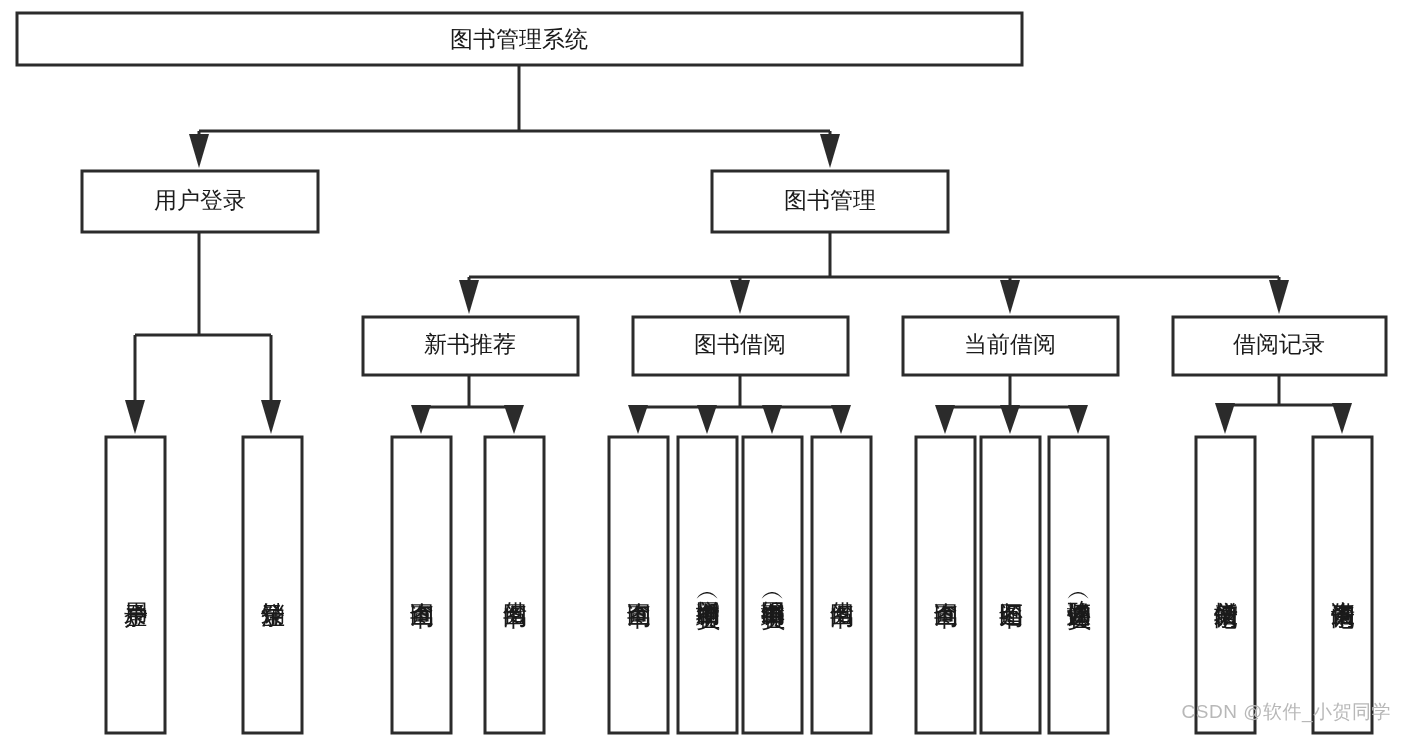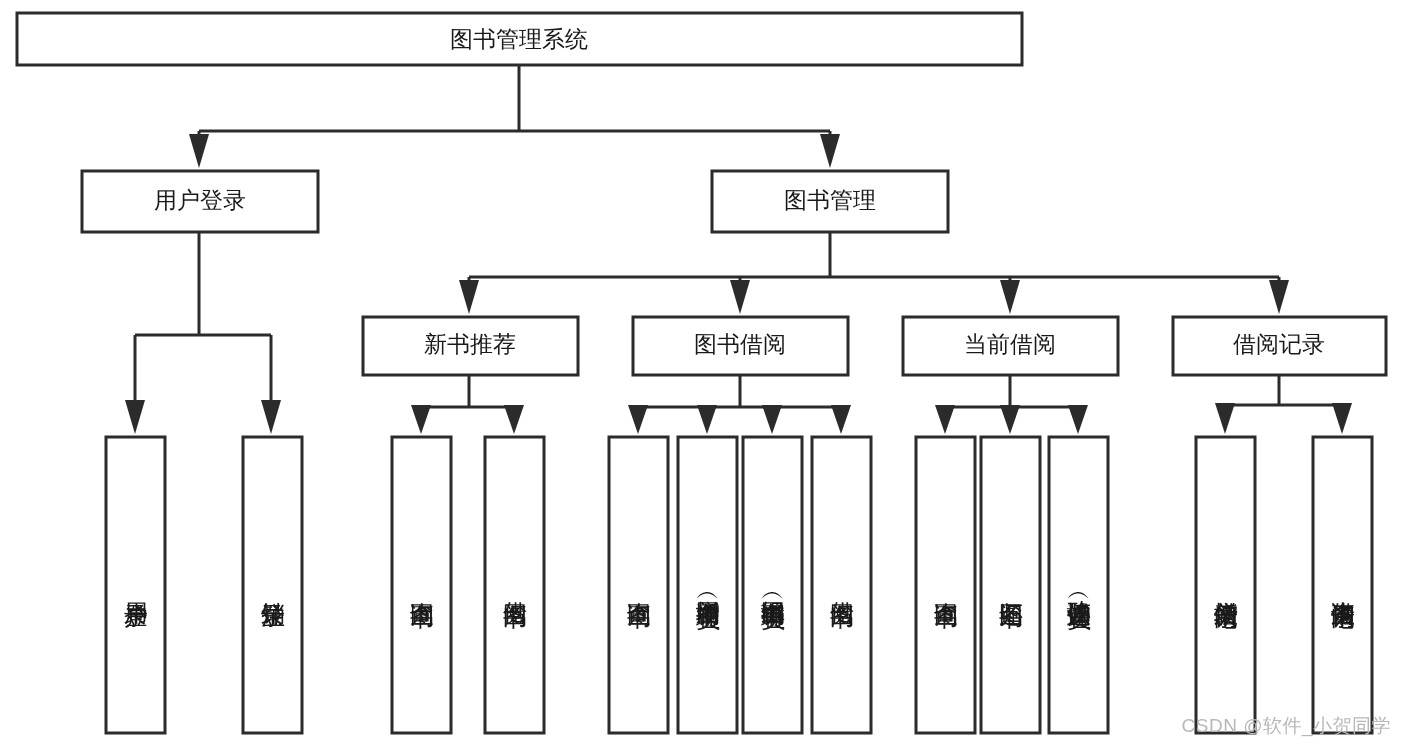--- a/index.html
+++ b/index.html
@@ -44,21 +44,21 @@
   .node-label {
     font-family: "Liberation Sans", "DejaVu Sans", sans-serif;
     font-size: 23px;
     fill: #1a1a1a;
     text-anchor: middle;
     dominant-baseline: middle;
   }
   .watermark {
     position: absolute;
     right: 14px;
-    bottom: 8px;
+    bottom: 22px;
     font-family: "Liberation Sans", "DejaVu Sans", sans-serif;
     font-size: 19px;
     color: #b8b8b8;
     white-space: nowrap;
     letter-spacing: 0.5px;
     margin-left: 34px;
   }
 </style>
 </head>
 <body>

